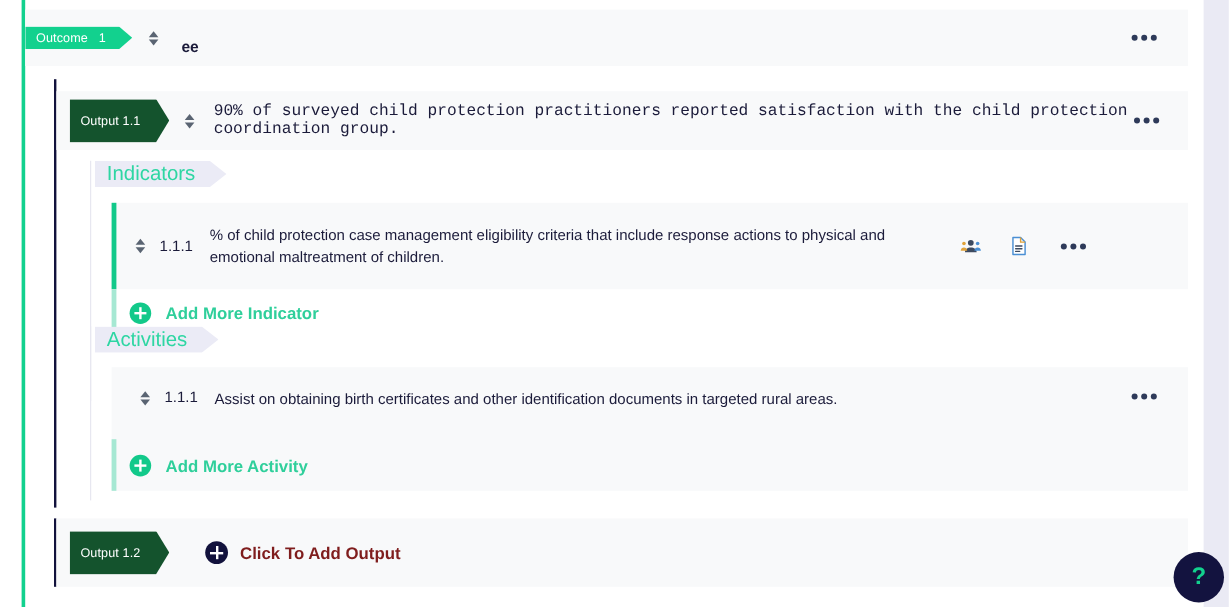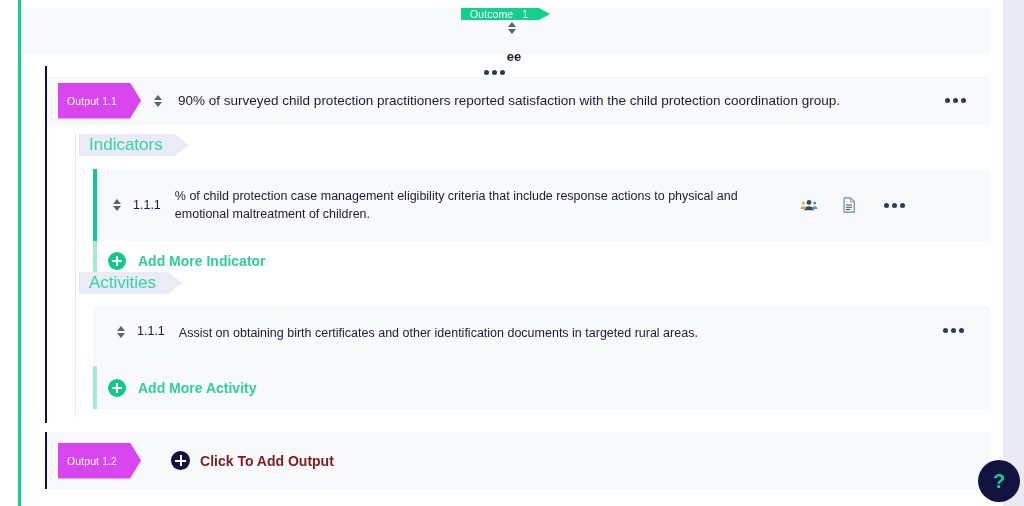--- a/index.html
+++ b/index.html
@@ -28,36 +28,36 @@
     position: absolute; left: 18px; top: 0;
     width: 3px; height: 506px;
     background: #12d18e;
   }
 
   
   .outcome-band {
     position: absolute; left: 21px; top: 8px;
     width: 969px; height: 47px;
     background: #f8f9fa;
-    display: flex; align-items: center; flex-direction: column;
+    display: flex; align-items: center;
   }
 
   
   .tag {
     position: relative;
     display: inline-flex; align-items: center;
     height: 19px;
     padding: 0 13px 0 9px;
     color: #ffffff;
     font-size: 10.5px;
     white-space: nowrap;
     clip-path: polygon(0 0, calc(100% - 11px) 0, 100% 50%, calc(100% - 11px) 100%, 0 100%);
   }
   .tag-outcome { background: #12d18e; padding-right: 22px; }
-  .tag-output  { background: #d946ef; padding-right: 24px; height: 36px; font-size: 10.5px; }
+  .tag-output  { background: #14532d; padding-right: 24px; height: 36px; font-size: 10.5px; }
   .tag-section {
     background: #ebebf6; color: #2ed6a3;
     height: 22px; font-size: 17px;
     padding: 0 26px 0 10px;
     clip-path: polygon(0 0, calc(100% - 14px) 0, 100% 50%, calc(100% - 14px) 100%, 0 100%);
   }
   .tag-label { letter-spacing: .1px; }
   .tag-num { margin-left: 9px; }
 
   
@@ -232,21 +232,21 @@
     <div class="output-rail"></div>
 
     <div class="output-head">
       <div class="tag tag-output" style="margin-left:11px;">
         <span class="tag-label">Output 1.1</span>
       </div>
       <div class="sorter" style="margin-left:11px;">
         <i class="up"></i>
           <i class="down"></i>
       </div>
-      <div class="output-text" style="margin-left:14px;">90% of surveyed child protection practitioners reported satisfaction with the child protection coordination group.</div>
+      <div class="output-text" style="margin-left:14px;font-family:Liberation Mono, monospace;">90% of surveyed child protection practitioners reported satisfaction with the child protection coordination group.</div>
       <div style="flex:1"></div>
       <div class="kebab" style="margin-right:20px;">
         <b></b>
           <b></b>
           <b></b>
       </div>
     </div>
 
     <div class="section" style="top:68px;">
       <div class="section-rail" style="height:200px;"></div>

